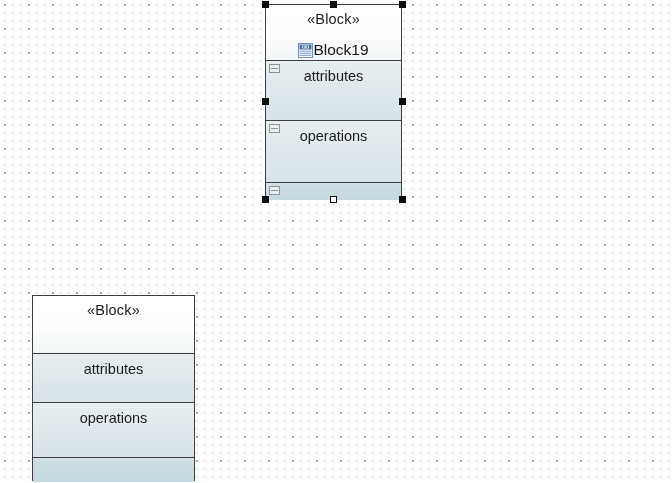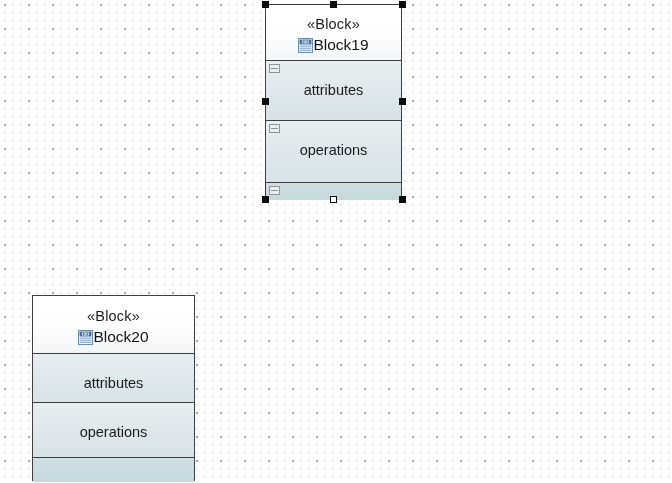--- a/index.html
+++ b/index.html
@@ -42,29 +42,29 @@
   .compartment {
     position: relative;
     box-sizing: border-box;
     display: flex;
     flex-direction: column;
     align-items: center;
   }
 
   .comp-head {
     background: linear-gradient(to bottom, #ffffff 0%, #fdfefe 55%, #f2f6f7 100%);
-    justify-content: center;
+    justify-content: space-between;
     padding-top: 5px;
   }
 
   .comp-body {
     border-top: 1.5px solid #3f3f3f;
     background: linear-gradient(to bottom, #e7eef0 0%, #dde7eb 60%, #d7e3e8 100%);
     justify-content: flex-start;
-    padding-top: 20px;
+    padding-top: 6px;
   }
 
   .comp-foot {
     border-top: 1.5px solid #3f3f3f;
     background: linear-gradient(to bottom, #cfdfe4 0%, #c4d9df 100%);
   }
 
   .stereotype {
     font-size: 14.5px;
     letter-spacing: 0.2px;
@@ -192,35 +192,20 @@
   <span class="sel-handle" style="left:261.5px;  top:98px;"></span>
   <span class="sel-handle" style="left:398.5px;  top:98px;"></span>
   <span class="sel-handle" style="left:261.5px;  top:195.5px;"></span>
   <span class="sel-handle hollow" style="left:330px; top:195.5px;"></span>
   <span class="sel-handle" style="left:398.5px;  top:195.5px;"></span>
 
   <div class="block" id="block-20" style="left:32px; top:295px; width:163px; height:186px;">
 
     <div class="compartment comp-head" style="height:57px;">
       <div class="stereotype">«Block»</div>
-      <div class="name-row">
-        <span class="block-icon">
-          <svg width="15" height="15" viewBox="0 0 15 15" xmlns="http://www.w3.org/2000/svg">
-            <rect x="0.5" y="0.5" width="14" height="14" fill="#ffffff" stroke="#6d8fb5" stroke-width="1"></rect>
-            <rect x="1.5" y="1.5" width="12" height="5" fill="#4a6f9e"></rect>
-            <rect x="4" y="2.5" width="7" height="3" fill="#cfe0f2"></rect>
-            <rect x="5.2" y="3.2" width="1.2" height="1.6" fill="#2c4a72"></rect>
-            <rect x="8.6" y="3.2" width="1.2" height="1.6" fill="#2c4a72"></rect>
-            <rect x="1.5" y="7.5" width="12" height="1.3" fill="#8fb0d4"></rect>
-            <rect x="1.5" y="9.6" width="12" height="1.3" fill="#8fb0d4"></rect>
-            <rect x="1.5" y="11.7" width="12" height="1.3" fill="#8fb0d4"></rect>
-          </svg>
-        </span>
-        <span class="block-name">Block20</span>
-      </div>
     </div>
 
     <div class="compartment comp-body" style="height:49px;">
       <div class="comp-label">attributes</div>
     </div>
 
     <div class="compartment comp-body" style="height:55px;">
       <div class="comp-label">operations</div>
     </div>
 

